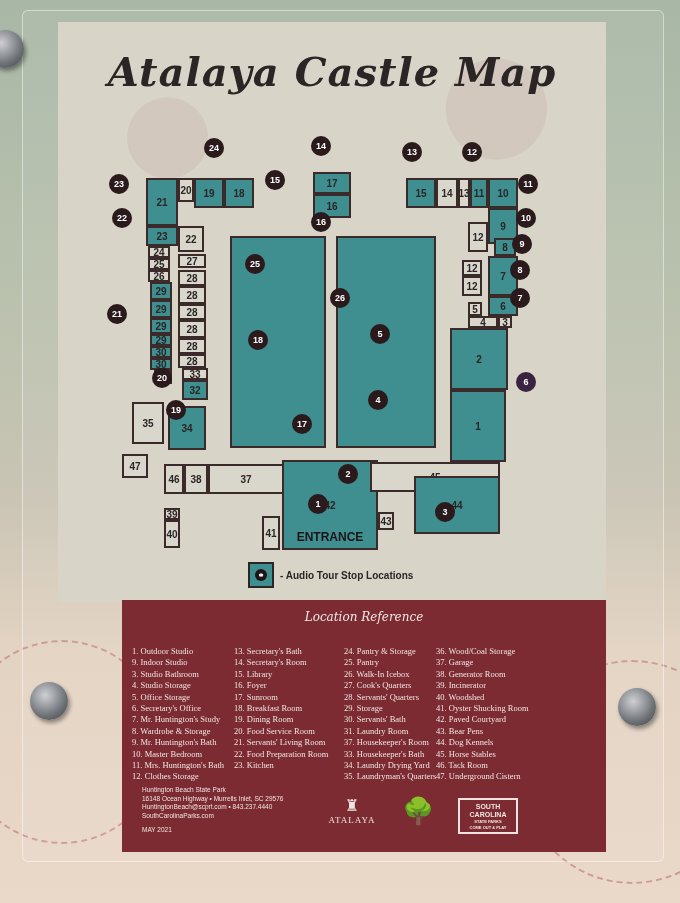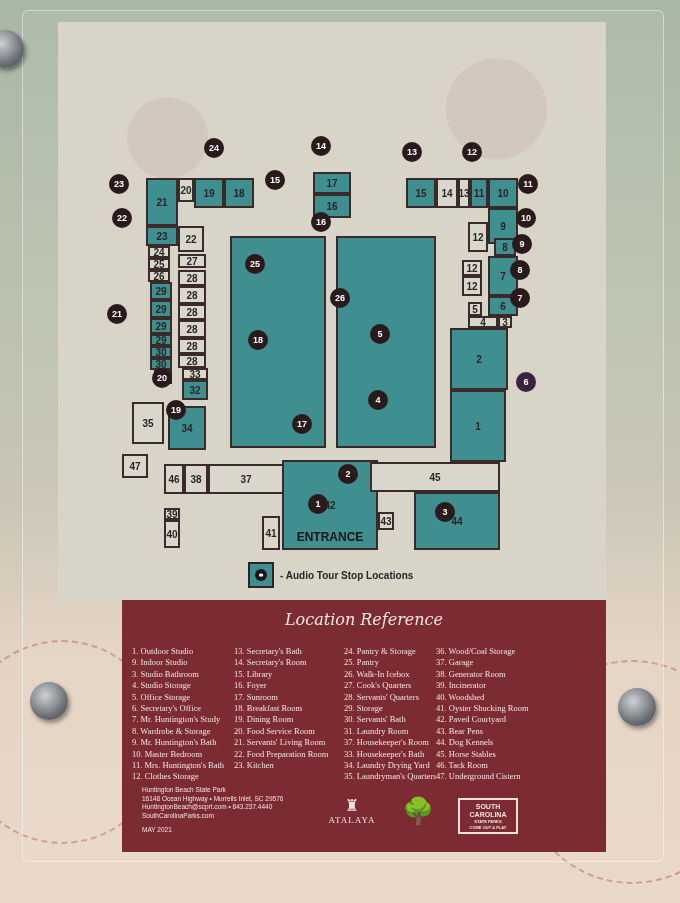--- a/index.html
+++ b/index.html
@@ -15,41 +15,42 @@
   .sign-bottom{position:absolute;left:64px;top:578px;width:484px;height:252px;background:#7c2b33;}
   .bolt{position:absolute;width:38px;height:38px;border-radius:50%;background:radial-gradient(circle at 40% 35%,#cfd0d4,#6f7378 60%,#3c3f44);box-shadow:2px 3px 4px rgba(0,0,0,.4);}
   .map{position:absolute;left:0;top:0;}
   .room{position:absolute;box-sizing:border-box;border:2px solid #3a2a2a;background:#d9d6cc;font-size:10px;font-weight:bold;color:#2b2526;display:flex;align-items:center;justify-content:center;}
   .teal{background:#3f8e90;}
   .marker{position:absolute;width:20px;height:20px;border-radius:50%;background:#2a1a1c;color:#fff;font-size:9px;font-weight:bold;display:flex;align-items:center;justify-content:center;}
   .marker.purple{background:#3a2340;}
   .legend-row{position:absolute;left:190px;top:540px;display:flex;align-items:center;gap:6px;font-size:10px;font-weight:bold;color:#2b2526;}
   .legend-box{width:22px;height:22px;background:#3f8e90;border:2px solid #2b2526;display:flex;align-items:center;justify-content:center;}
   .legend-box span{width:12px;height:12px;border-radius:50%;background:#1c1416;color:#fff;font-size:8px;display:flex;align-items:center;justify-content:center;}
-  .ref-title{position:absolute;left:0;width:100%;top:10px;text-align:center;font-family:"DejaVu Serif",serif;font-style:italic;color:#f1e8e3;font-size:16px;}
+  .ref-title{position:absolute;left:0;width:100%;top:10px;text-align:center;font-family:"DejaVu Serif",serif;font-style:italic;color:#f1e8e3;font-size:12px;}
   .col{position:absolute;top:46px;font-family:Liberation Serif, serif;font-size:8.5px;color:#efe4df;line-height:11.4px;}
   .col div{white-space:nowrap;}
   .footer-addr{position:absolute;left:20px;top:186px;font-size:6.5px;color:#efe4df;line-height:8.5px;}
   .footer-date{position:absolute;left:20px;top:226px;font-size:6.5px;color:#efe4df;}
   .logo{position:absolute;color:#efe4df;text-align:center;}
   .sc-logo{position:absolute;left:336px;top:198px;width:60px;height:36px;border:2px solid #efe4df;color:#efe4df;font-size:7px;font-weight:bold;text-align:center;line-height:8px;padding-top:3px;box-sizing:border-box;}
 </style>
 </head>
 <body>
 
 <div class="wall-swirl" style="left:-40px;top:640px;width:200px;height:200px;"></div>
 <div class="wall-swirl" style="left:520px;top:660px;width:220px;height:220px;"></div>
 
 <div class="glass"></div>
 <div class="bolt" style="left:-14px;top:30px;"></div>
 <div class="bolt" style="left:30px;top:682px;"></div>
 <div class="bolt" style="left:618px;top:688px;"></div>
 
 <div class="sign">
   <div class="sign-top">
+    <div class="title">Atalaya Castle Map</div>
     <div class="map" id="map">
         <div class="room teal" style="left: 88px; top: 156px; width: 32px; height: 48px;">21</div>
         <div class="room" style="left: 120px; top: 156px; width: 16px; height: 24px;">20</div>
         <div class="room teal" style="left: 136px; top: 156px; width: 30px; height: 30px;">19</div>
         <div class="room teal" style="left: 166px; top: 156px; width: 30px; height: 30px;">18</div>
         <div class="room teal" style="left: 255px; top: 150px; width: 38px; height: 22px;">17</div>
         <div class="room teal" style="left: 255px; top: 172px; width: 38px; height: 24px;">16</div>
         <div class="room teal" style="left: 348px; top: 156px; width: 30px; height: 30px;">15</div>
         <div class="room" style="left: 378px; top: 156px; width: 22px; height: 30px;">14</div>
         <div class="room" style="left: 400px; top: 156px; width: 12px; height: 30px;">13</div>
@@ -81,21 +82,21 @@
         <div class="room" style="left: 64px; top: 432px; width: 26px; height: 24px;">47</div>
         <div class="room" style="left: 106px; top: 442px; width: 20px; height: 30px;">46</div>
         <div class="room" style="left: 126px; top: 442px; width: 24px; height: 30px;">38</div>
         <div class="room" style="left: 150px; top: 442px; width: 76px; height: 30px;">37</div>
         <div class="room teal" style="left: 224px; top: 438px; width: 96px; height: 90px;">42</div>
         <div class="room" style="left: 106px; top: 486px; width: 16px; height: 12px;">39</div>
         <div class="room" style="left: 106px; top: 498px; width: 16px; height: 28px;">40</div>
         <div class="room" style="left: 204px; top: 494px; width: 18px; height: 34px;">41</div>
         <div class="room" style="left: 320px; top: 490px; width: 16px; height: 18px;">43</div>
         <div class="room" style="left: 312px; top: 440px; width: 130px; height: 30px;">45</div>
-        <div class="room teal" style="left: 356px; top: 470px; width: 86px; height: 58px;">44</div>
+        <div class="room teal" style="left: 356px; top: 454px; width: 86px; height: 58px;">44</div>
         <div class="room" style="left: 410px; top: 200px; width: 20px; height: 30px;">12</div>
         <div class="room" style="left: 404px; top: 238px; width: 20px; height: 16px;">12</div>
         <div class="room" style="left: 404px; top: 254px; width: 20px; height: 20px;">12</div>
         <div class="room teal" style="left: 430px; top: 186px; width: 30px; height: 36px;">9</div>
         <div class="room teal" style="left: 436px; top: 216px; width: 22px; height: 18px;">8</div>
         <div class="room teal" style="left: 430px; top: 234px; width: 30px; height: 40px;">7</div>
         <div class="room teal" style="left: 430px; top: 274px; width: 30px; height: 20px;">6</div>
         <div class="room" style="left: 410px; top: 280px; width: 14px; height: 14px;">5</div>
         <div class="room" style="left: 410px; top: 294px; width: 30px; height: 12px;">4</div>
         <div class="room" style="left: 440px; top: 294px; width: 14px; height: 12px;">3</div>

